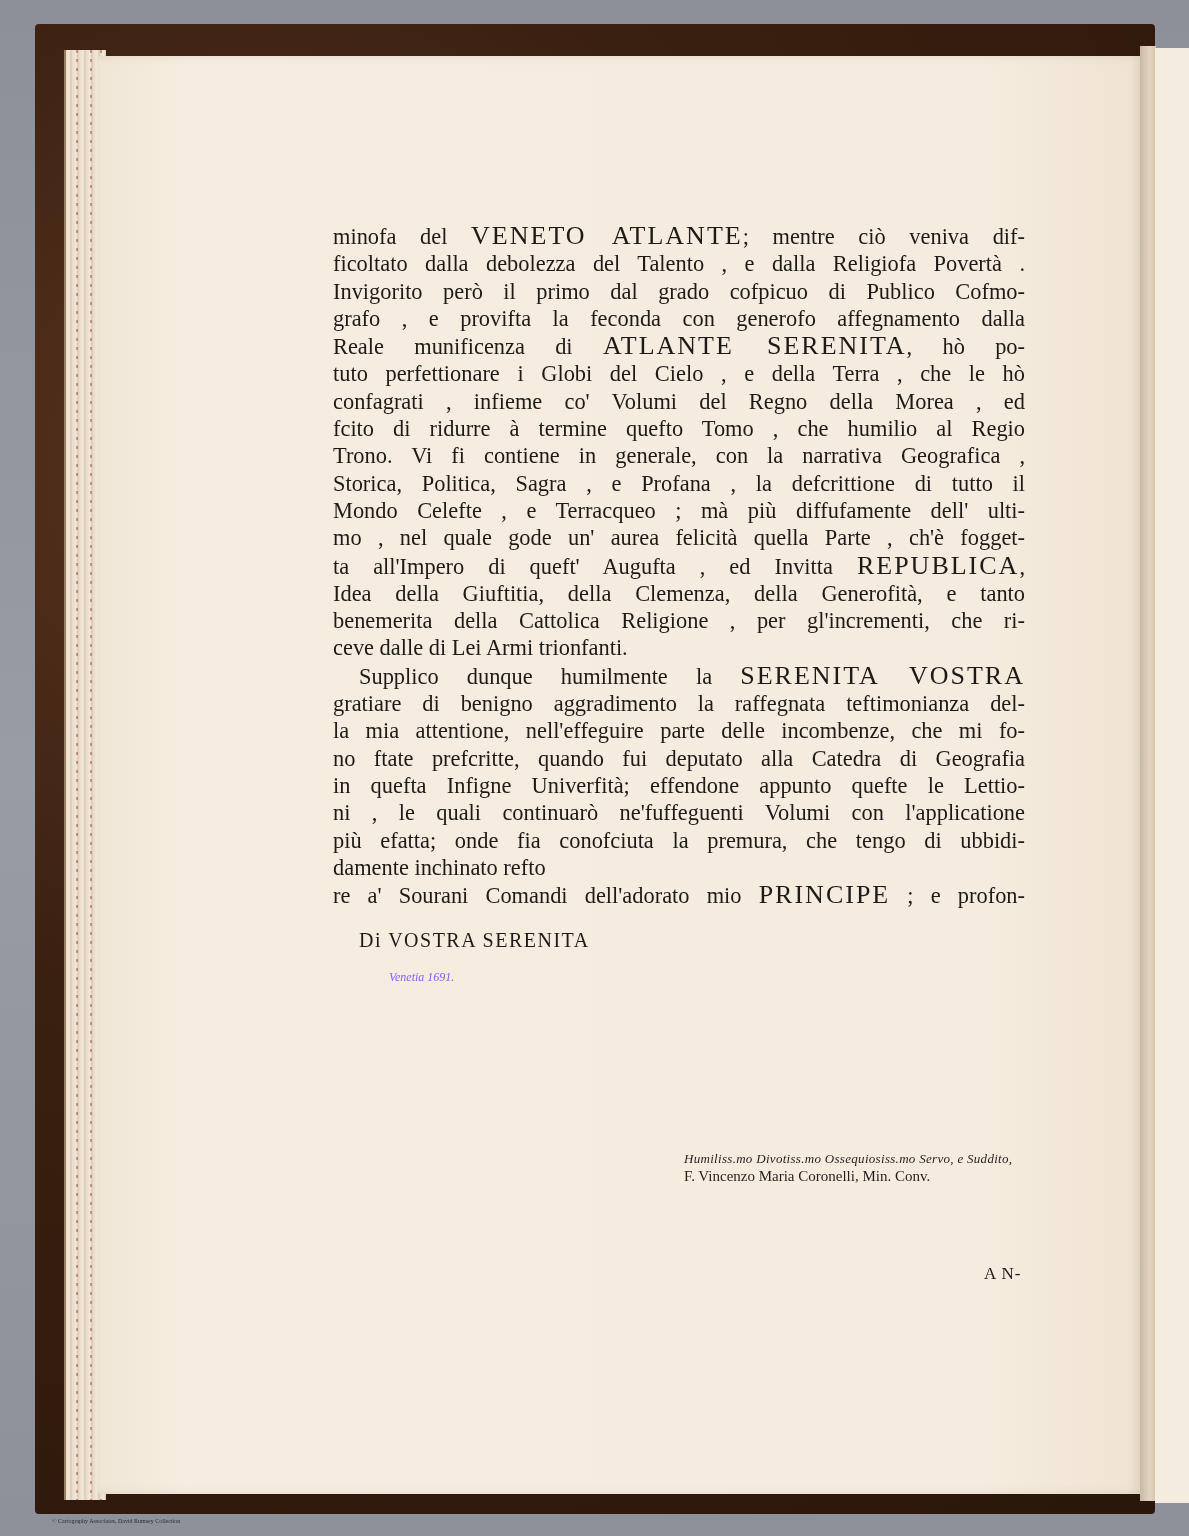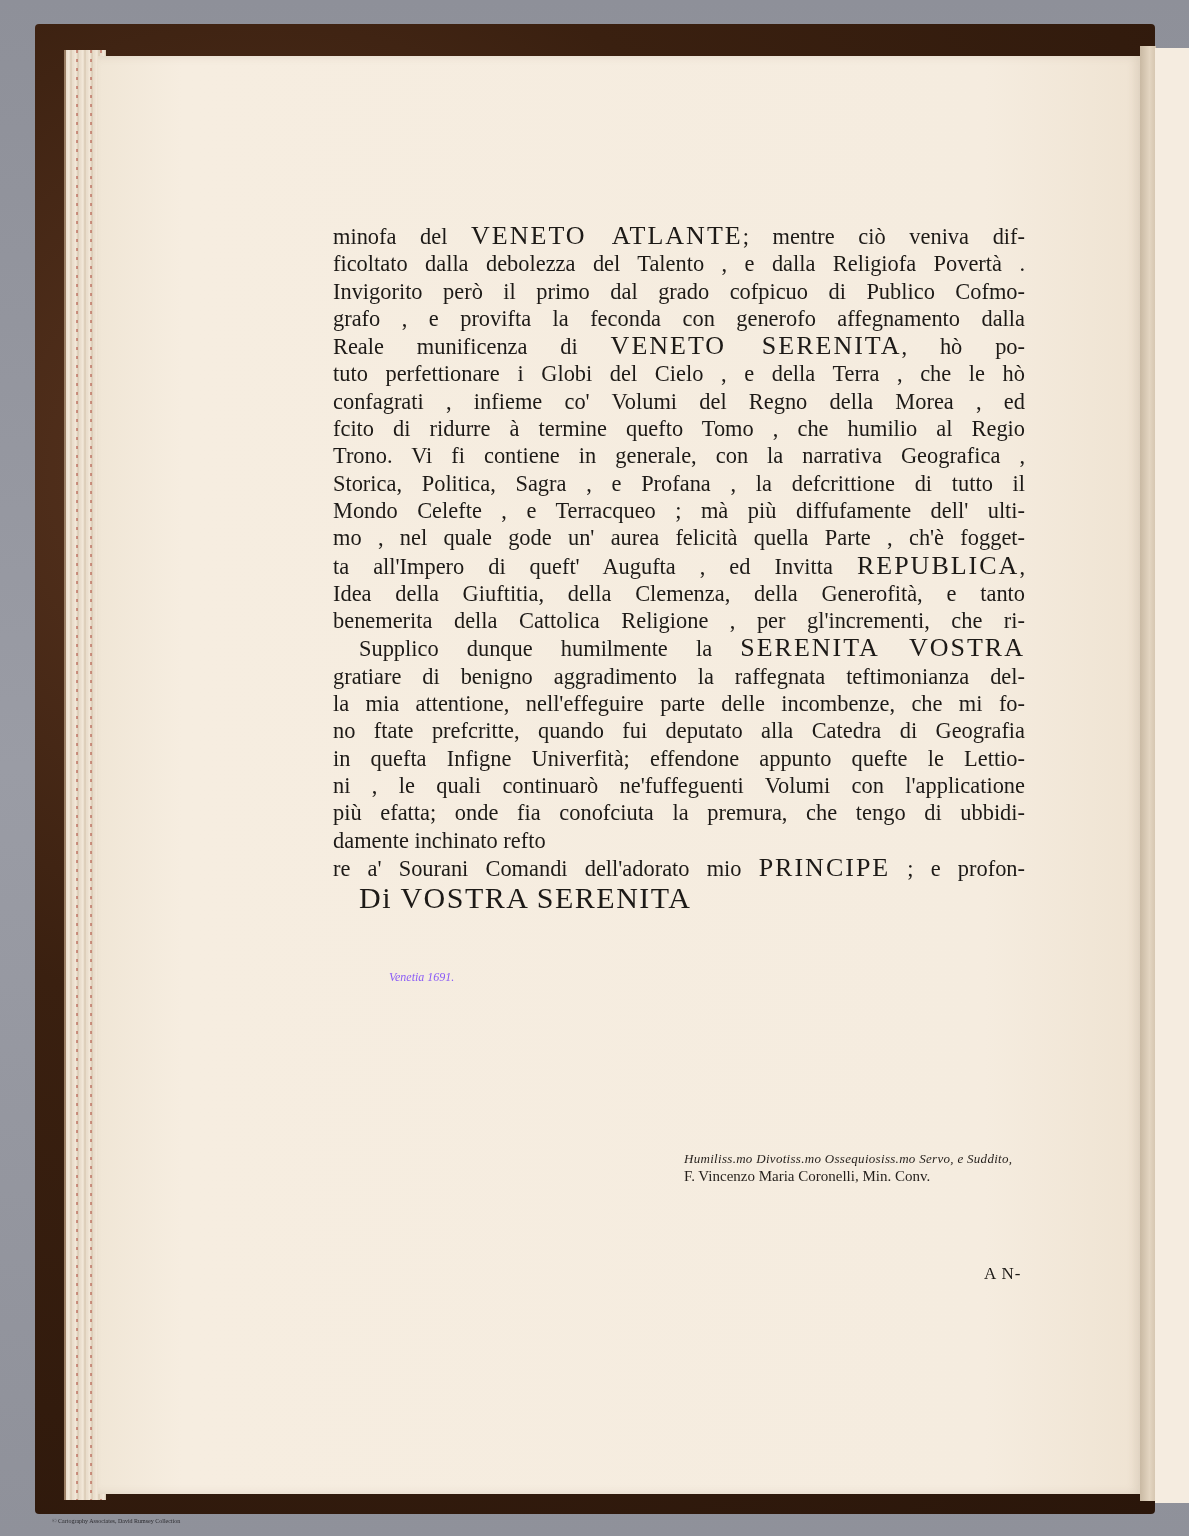--- a/index.html
+++ b/index.html
@@ -34,21 +34,21 @@
     }
     .text-block {
       position: absolute; left: 333px; top: 222px; width: 692px;
       color: #1d1a17; font-size: 22.4px; line-height: 27.3px;
       text-align: justify;
     }
     .line { display: block; white-space: nowrap; text-align-last: justify; }
     .line.last { text-align-last: left; }
     .caps { letter-spacing: 2px; font-size: 26px; }
     .indent { padding-left: 26px; }
-    .closing { font-size: 30px; letter-spacing: 1.5px; padding-left: 26px; margin-top: 2px; display:block; }
+    .closing { font-size: 20px; letter-spacing: 1.5px; padding-left: 26px; margin-top: 18px; display:block; }
     .place-date {
       position: absolute; left: 389px; top: 970px; font-style: italic; font-size: 12px; color: #8b5cf6;
     }
     .signature {
       position: absolute; left: 684px; top: 1151px; width: 330px; color: #241f1b; text-align: left;
     }
     .signature .titles { font-style: italic; font-size: 13px; letter-spacing: .3px; display:block; }
     .signature .name { font-size: 15px; display:block; margin-top: 1px; }
     .catchword { position: absolute; left: 984px; top: 1264px; font-size: 17px; color: #1d1a17; letter-spacing: 1px; }
     .credit { position: absolute; left: 52px; top: 1518px; font-size: 6px; color: #2c2c30; }
@@ -64,31 +64,32 @@
 </div>
 <div class="page"></div>
 <div class="gutter"></div>
 <div class="next-page"></div>
 
 <div class="text-block" id="text-block">
     <span class="line"><span>minofa del </span><span class="caps">VENETO ATLANTE</span><span>; mentre ciò veniva dif-</span></span>
     <span class="line">ficoltato dalla debolezza del Talento , e dalla Religiofa Povertà .</span>
     <span class="line">Invigorito però il primo dal grado cofpicuo di Publico Cofmo-</span>
     <span class="line">grafo , e provifta la feconda con generofo affegnamento dalla</span>
-    <span class="line"><span>Reale munificenza di </span><span class="caps">VENETO SERENITA</span><span>, hò po-</span></span>
+    <span class="line"><span>Reale munificenza di </span><span class="caps">ATLANTE SERENITA</span><span>, hò po-</span></span>
     <span class="line">tuto perfettionare i Globi del Cielo , e della Terra , che le hò</span>
     <span class="line">confagrati , infieme co' Volumi del Regno della Morea , ed</span>
     <span class="line">fcito di ridurre à termine quefto Tomo , che humilio al Regio</span>
     <span class="line">Trono. Vi fi contiene in generale, con la narrativa Geografica ,</span>
     <span class="line">Storica, Politica, Sagra , e Profana , la defcrittione di tutto il</span>
     <span class="line">Mondo Celefte , e Terracqueo ; mà più diffufamente dell' ulti-</span>
     <span class="line">mo , nel quale gode un' aurea felicità quella Parte , ch'è fogget-</span>
     <span class="line"><span>ta all'Impero di queft' Augufta , ed Invitta </span><span class="caps">REPUBLICA</span><span>,</span></span>
     <span class="line">Idea della Giuftitia, della Clemenza, della Generofità, e tanto</span>
     <span class="line">benemerita della Cattolica Religione , per gl'incrementi, che ri-</span>
+    <span class="line last">ceve dalle di Lei Armi trionfanti.</span>
     <span class="line indent"><span>Supplico dunque humilmente la </span><span class="caps">SERENITA VOSTRA</span><span></span></span>
     <span class="line">gratiare di benigno aggradimento la raffegnata teftimonianza del-</span>
     <span class="line">la mia attentione, nell'effeguire parte delle incombenze, che mi fo-</span>
     <span class="line">no ftate prefcritte, quando fui deputato alla Catedra di Geografia</span>
     <span class="line">in quefta Infigne Univerfità; effendone appunto quefte le Lettio-</span>
     <span class="line">ni , le quali continuarò ne'fuffeguenti Volumi con l'applicatione</span>
     <span class="line">più efatta; onde fia conofciuta la premura, che tengo di ubbidi-</span>
     <span class="line last">damente inchinato refto</span>
     <span class="line"><span>re a' Sourani Comandi dell'adorato mio </span><span class="caps">PRINCIPE</span><span> ; e profon-</span></span>
     <span class="closing">Di VOSTRA SERENITA</span>

